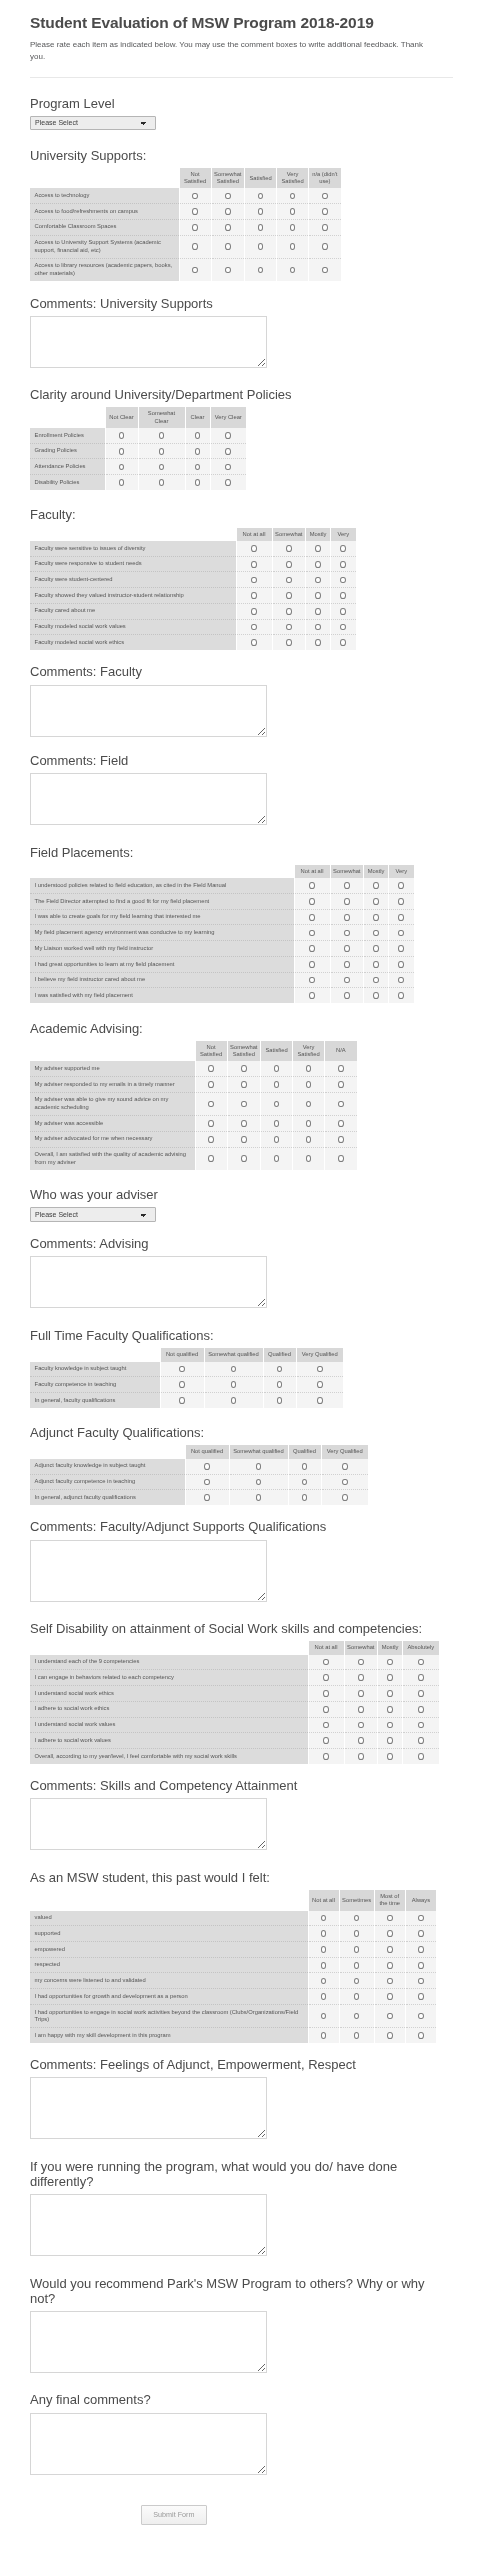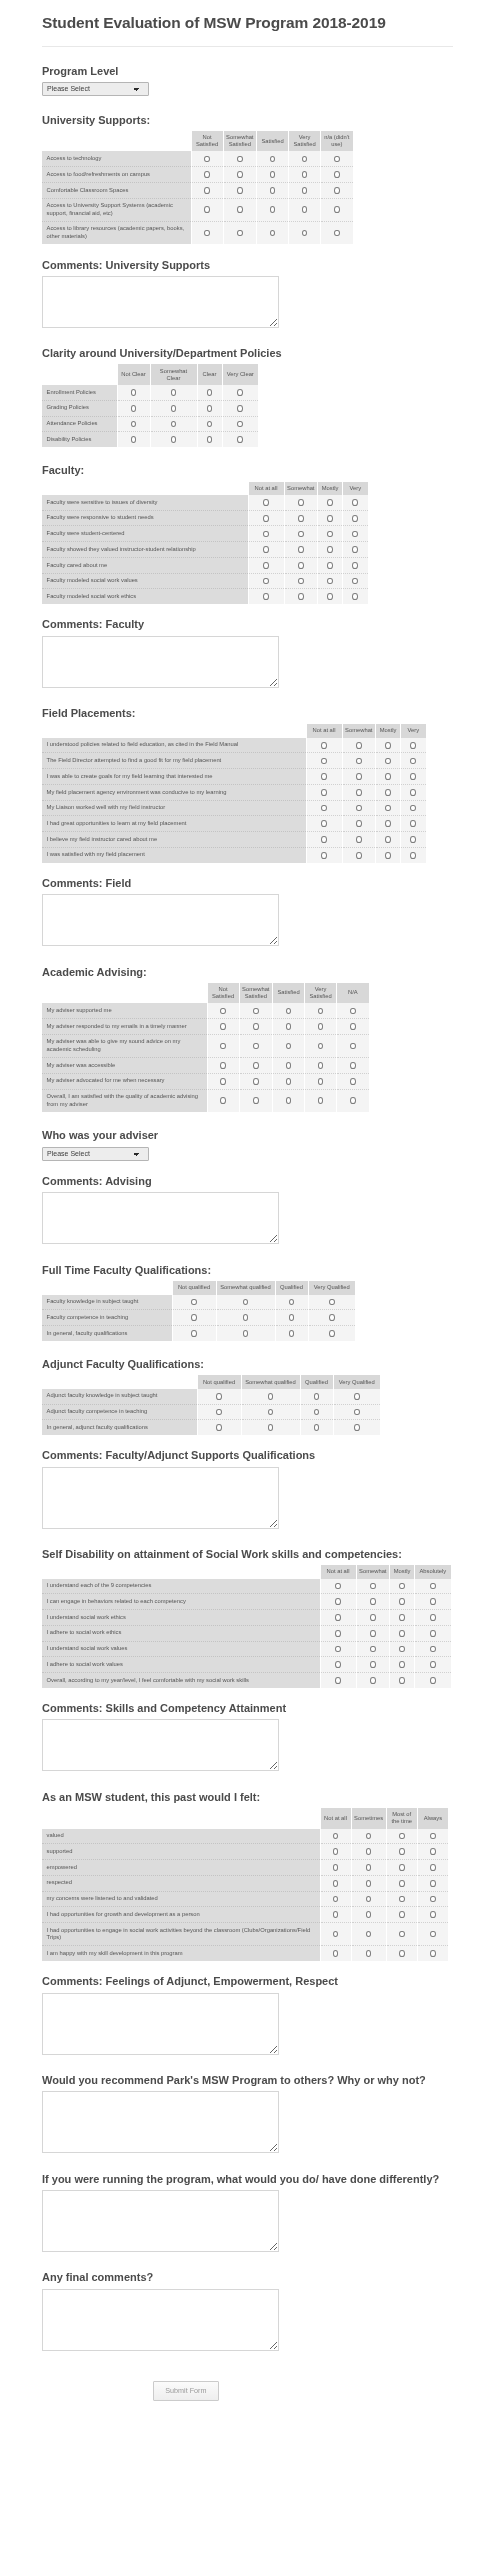--- a/index.html
+++ b/index.html
@@ -4,21 +4,21 @@
 <style>
   * { box-sizing: border-box; }
   html, body {
     margin: 0; padding: 0;
     background: #ffffff;
     font-family: "Liberation Sans", sans-serif;
     color: #4a4a4a;
   }
   body { width: 479px; }
 
-  .page { width: 479px; padding: 0 0 31px 16px; }
+  .page { width: 479px; padding: 0 0 31px 4px; }
 
   .header-wrap { padding: 14.4px 26px 0 26px; }
 
   h1.form-title {
     font-size: 15.5px;
     line-height: 1.18;
     font-weight: bold;
     color: #4b4b4b;
     margin: 0 0 6.2px 0;
     letter-spacing: -0.1px;
@@ -35,22 +35,22 @@
   .hr-rule {
     border: 0;
     border-top: 0.5px solid #e8e8e8;
     margin: 13.4px 26px 0 26px;
   }
 
   .block { padding: 0 26px; margin-top: 17.5px; }
   .block.tight { margin-top: 14.4px; }
 
   .q-label {
-    font-size: 11px;
-    font-weight: bold;
+    font-size: 13px;
+    font-weight: normal;
     color: #4b4b4b;
     margin: 0 0 5.2px 0;
   }
 
   select.plain-select {
     -webkit-appearance: none;
     appearance: none;
     font-family: "Liberation Sans", sans-serif;
     font-size: 7px;
     color: #3c3c3c;
@@ -59,21 +59,21 @@
       linear-gradient(45deg, transparent 50%, #2b2b2b 50%),
       linear-gradient(135deg, #2b2b2b 50%, transparent 50%);
     background-position:
       calc(100% - 12px) calc(50% + 0.5px),
       calc(100% - 8.8px) calc(50% + 0.5px);
     background-size: 3.1px 3.1px, 3.1px 3.1px;
     background-repeat: no-repeat;
     border: 0.5px solid #b5b5b5;
     border-radius: 1px;
     padding: 2.6px 20.6px 2.6px 4.1px;
-    width: 107px;
+    width: 126px;
     height: 14.4px;
   }
 
   textarea.comment-box {
     width: 237px;
     border: 0.5px solid #d6d6d6;
     background: #fff;
     resize: vertical;
     font-family: "Liberation Sans", sans-serif;
     font-size: 6.7px;
@@ -164,20 +164,21 @@
     text-align: center;
   }
 </style>
 </head>
 <body>
 
 <div class="page">
 
   <div class="header-wrap">
     <h1 class="form-title">Student Evaluation of MSW Program 2018-2019</h1>
+    <p class="form-intro">Please rate each item as indicated below. You may use the comment boxes to write additional feedback. Thank you.</p>
   </div>
   <hr class="hr-rule">
 
   <div class="block">
     <div class="q-label">Program Level</div>
     <select class="plain-select">
       <option>Please Select</option>
     </select>
   </div>
 
@@ -379,20 +380,24 @@
             </tr>
           </tbody>
         </table>
     </div>
   </div>
   <div class="block tight">
     <div class="q-label">Comments: Faculty</div>
     <textarea class="comment-box h-med" style=""></textarea>
   </div>
 
+  <div class="block tight">
+    <div class="q-label">Comments: Field</div>
+    <textarea class="comment-box h-med" style=""></textarea>
+  </div>
   <div class="block">
     <div class="q-label">Field Placements:</div>
     <div class="matrix-wrap">
       <table class="matrix">
           <colgroup>
             <col style="width: 264px;">
             <col style="width: 36px;">
             <col style="width: 30px;">
             <col style="width: 25px;">
             <col style="width: 25px;">
@@ -460,24 +465,20 @@
               <th class="rowlab">I was satisfied with my field placement</th>
               <td class="cell"><span class="radio-dot"></span></td>
               <td class="cell"><span class="radio-dot"></span></td>
               <td class="cell"><span class="radio-dot"></span></td>
               <td class="cell"><span class="radio-dot"></span></td>
             </tr>
           </tbody>
         </table>
     </div>
   </div>
-  <div class="block tight">
-    <div class="q-label">Comments: Field</div>
-    <textarea class="comment-box h-med" style=""></textarea>
-  </div>
 
   <div class="block">
     <div class="q-label">Academic Advising:</div>
     <div class="matrix-wrap">
       <table class="matrix">
           <colgroup>
             <col style="width: 165px;">
             <col style="width: 32px;">
             <col style="width: 32px;">
             <col style="width: 32px;">
@@ -815,28 +816,28 @@
           </tbody>
         </table>
     </div>
   </div>
   <div class="block tight">
     <div class="q-label">Comments: Feelings of Adjunct, Empowerment, Respect</div>
     <textarea class="comment-box h-large" style=""></textarea>
   </div>
 
   <div class="block">
+    <div class="q-label">If you were running the program, what would you do/ have done differently?</div>
+    <textarea class="comment-box h-large" style=""></textarea>
+  </div>
+  <div class="block">
     <div class="q-label">Would you recommend Park's MSW Program to others? Why or why not?</div>
     <textarea class="comment-box h-large" style=""></textarea>
   </div>
   <div class="block">
-    <div class="q-label">If you were running the program, what would you do/ have done differently?</div>
-    <textarea class="comment-box h-large" style=""></textarea>
-  </div>
-  <div class="block">
     <div class="q-label">Any final comments?</div>
     <textarea class="comment-box h-large" style=""></textarea>
   </div>
 
   <div class="submit-wrap">
     <button class="submit-btn">Submit Form</button>
   </div>
 
 </div>
 

